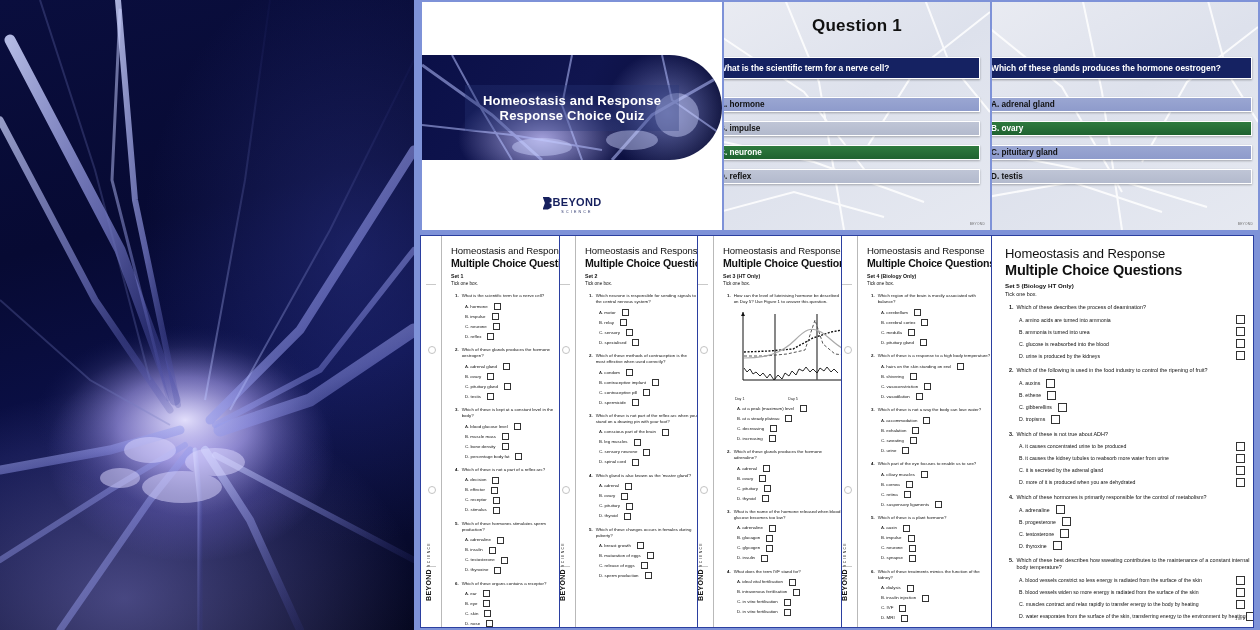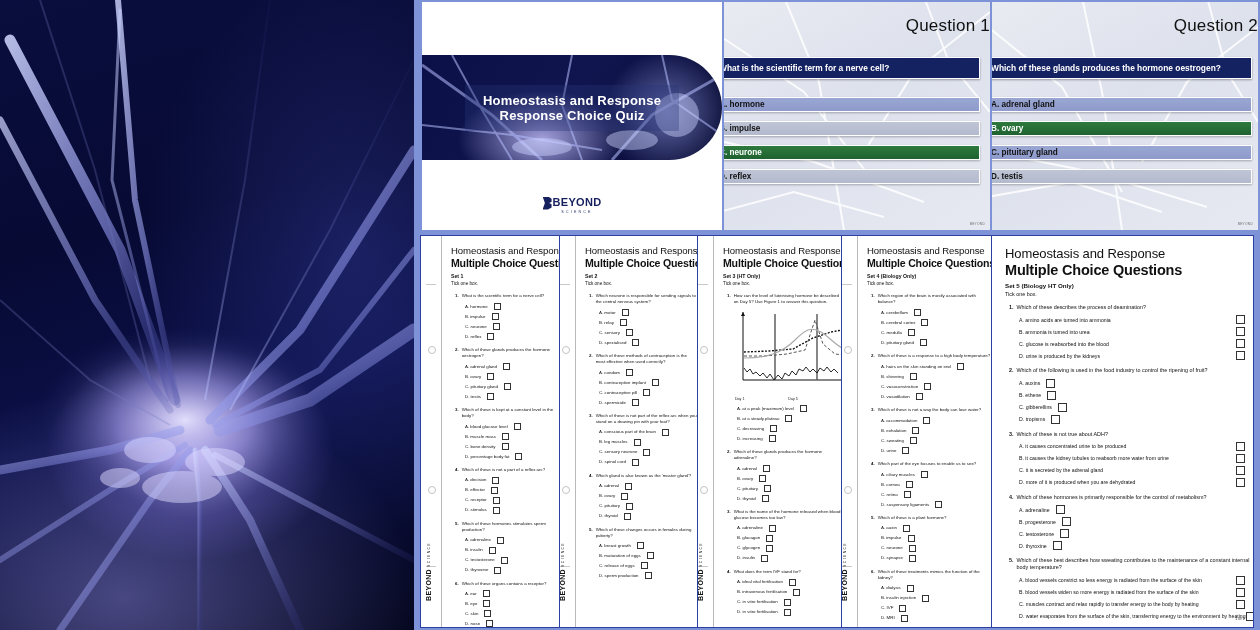--- a/index.html
+++ b/index.html
@@ -66,22 +66,22 @@
   .logo-sub { display:block; font-size:3.6px; letter-spacing:2.2px; color:#16205e; text-align:center; margin-top:0px;}
 
   
   .q-bg {
     position:absolute; inset:0;
     background:linear-gradient(150deg,#e9ebf2 0%, #dde1ec 45%, #e6e9f1 100%);
     overflow:hidden;
   }
   .q-bg svg { position:absolute; left:0; top:0; }
   .q-heading {
-    position:absolute; left:0; right:0; top:14px; text-align:right;
-    font-size:17px; font-weight:normal; color:#111; letter-spacing:.2px;
+    position:absolute; left:0; right:0; top:14px; text-align:center;
+    font-size:17px; font-weight:bold; color:#111; letter-spacing:.2px;
   }
   .q-stem {
     position:absolute; height:22px;
     background:#152262; border:1px solid #fff;
     color:#fff; font-size:8.4px; font-weight:bold;
     display:flex; align-items:center; padding-left:6px;
     box-shadow:0 1px 2px rgba(0,0,0,.35);
     white-space:nowrap; overflow:hidden;
   }
   .q-opt {
@@ -284,21 +284,20 @@
           <g stroke="#ffffff" fill="none" stroke-width="2" opacity=".85">
             <path d="M-10 20 L70 85 L130 190"></path>
             <path d="M90 -5 L110 90 L130 228"></path>
             <path d="M266 25 L195 80 L150 160"></path>
             <path d="M0 150 L100 170 L215 205"></path>
             <path d="M215 -5 L235 70 L266 120"></path>
             <path d="M-5 195 L80 180 L170 210"></path>
           </g>
         </svg>
       </div>
-      <div class="q-heading">Question 2</div>
       <div class="q-stem" style="left:-8px; top:55px; width:268px;">Which of these glands produces the hormone oestrogen?</div>
       <div class="q-opt blueA" style="left:-8px; top:95px;  width:268px;">A. adrenal gland</div>
       <div class="q-opt correct" style="left:-8px; top:119px; width:268px;">B. ovary</div>
       <div class="q-opt blueA" style="left:-8px; top:143px; width:268px;">C. pituitary gland</div>
       <div class="q-opt grey" style="left:-8px; top:167px; width:268px;">D. testis</div>
       <div class="q-foot">BEYOND</div>
     </div>
   </div>
 
   <div class="sheets-row">

